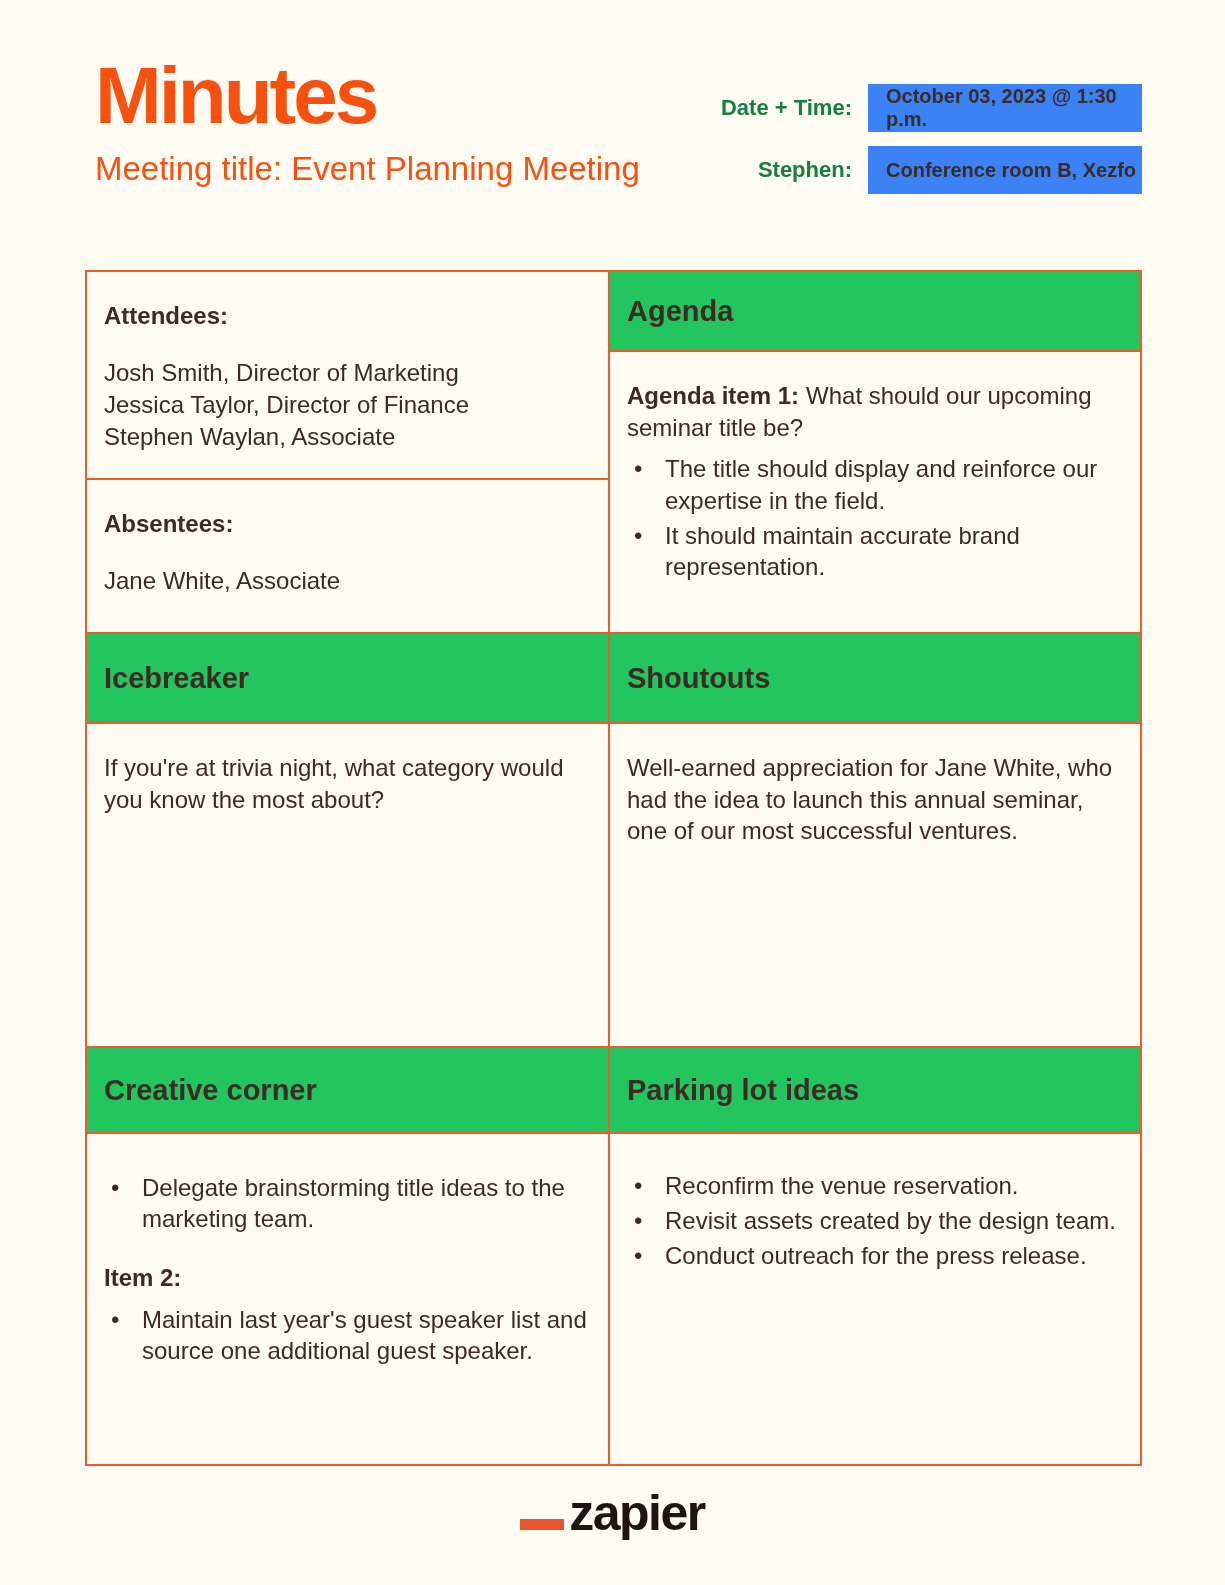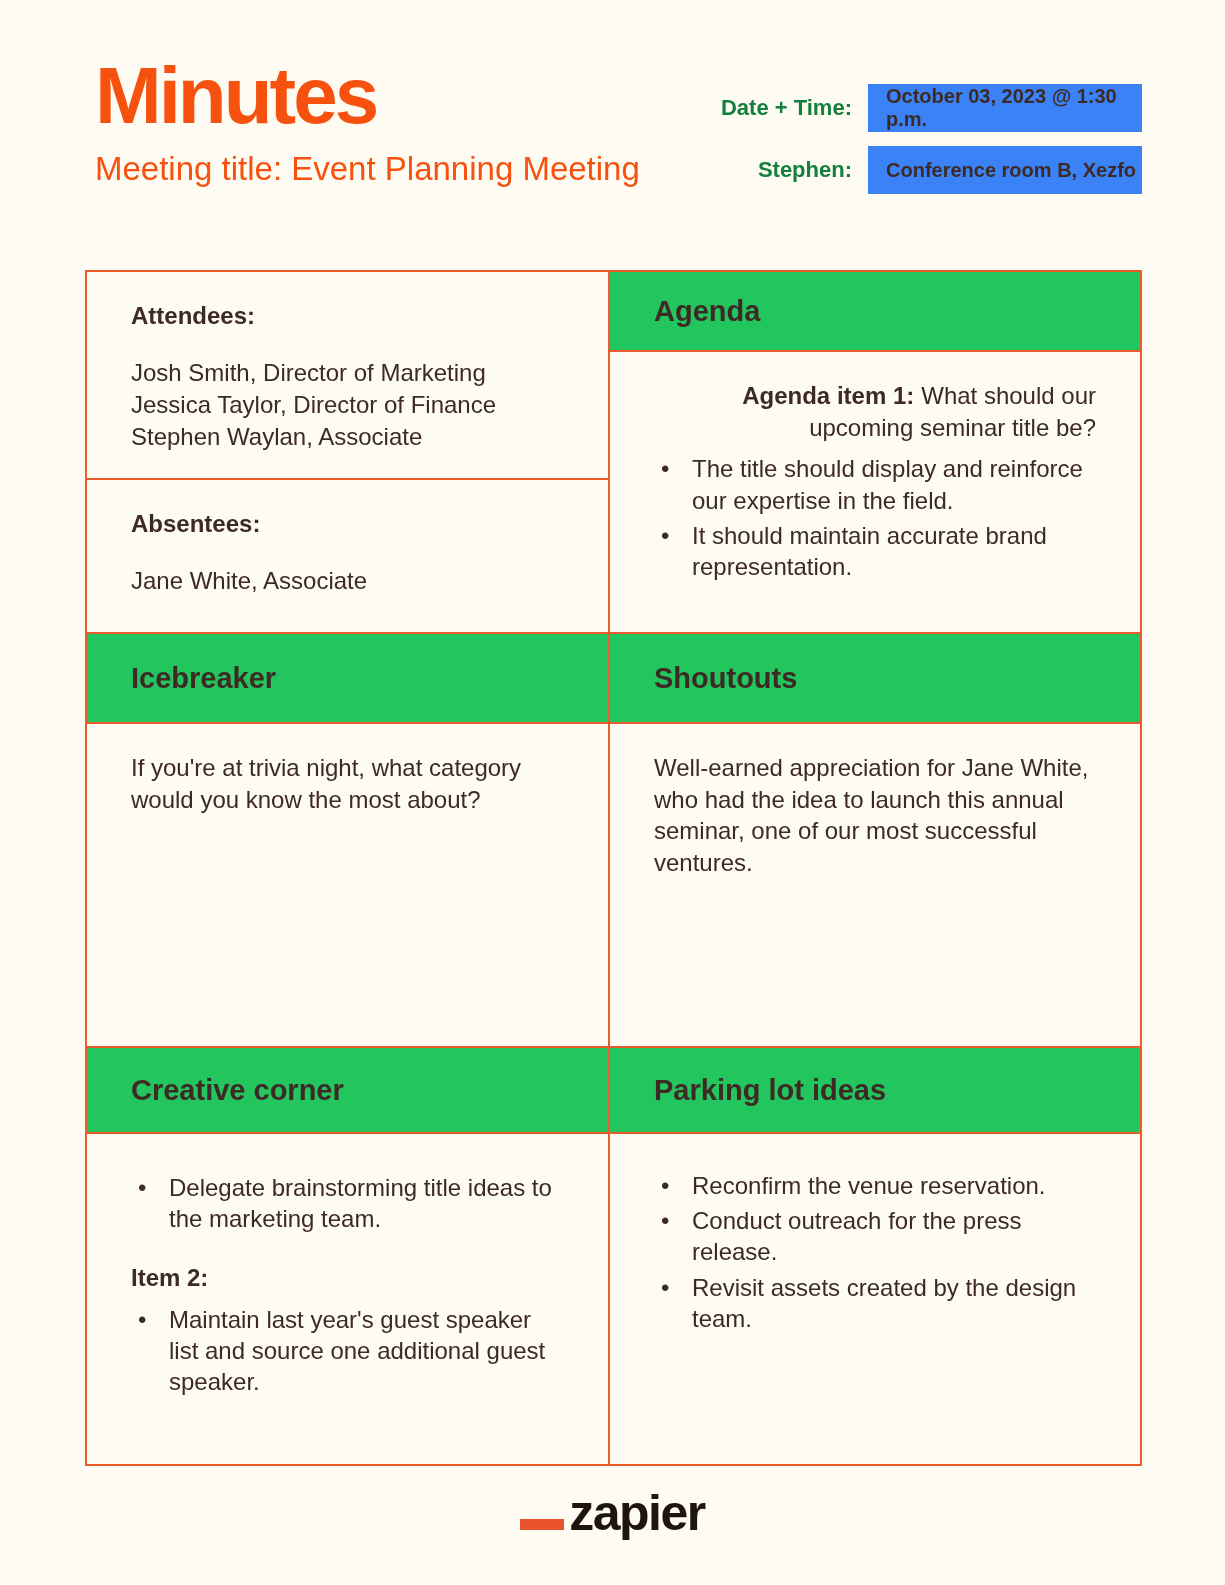--- a/index.html
+++ b/index.html
@@ -68,21 +68,21 @@
     top: 270px;
     width: 1057px;
     height: 1196px;
     border: 2px solid #EC5B2D;
     display: flex;
   }
   .col { display: flex; flex-direction: column; }
   .col-left  { width: 521px; }
   .col-right { flex: 1; border-left: 2px solid #EC5B2D; }
 
-  .cell { border-bottom: 2px solid #EC5B2D; padding: 28px 44px; }
+  .cell { border-bottom: 2px solid #EC5B2D; padding: 28px 17px; }
   .cell.last { border-bottom: none; flex: 1; }
 
   .cell.head {
     background: #22c55e;
     display: flex;
     align-items: center;
     padding-top: 0; padding-bottom: 0;
   }
   .head-text {
     font-size: 29px;
@@ -96,21 +96,21 @@
   .h-body-a    { height: 282px; }
   .h-head-b    { height: 90px;  }
   .h-body-b    { height: 324px; }
   .h-head-c    { height: 86px;  }
 
   .b-label { font-size: 24px; font-weight: 700; line-height: 1.3; }
   .body-text { font-size: 24px; font-weight: 400; line-height: 1.32; }
   .names { margin-top: 26px; }
   .names div { font-size: 24px; line-height: 1.33; }
 
-  .para { font-size: 24px; line-height: 1.32; text-align: right; }
+  .para { font-size: 24px; line-height: 1.32; }
   .inline-label { font-weight: 700; margin-right: 7px; }
 
   ul.bullets { list-style: none; margin-top: 10px; }
   ul.bullets li {
     position: relative;
     padding-left: 38px;
     font-size: 24px;
     line-height: 1.3;
     margin-bottom: 4px;
   }
@@ -233,22 +233,22 @@
         <p class="body-text">Well-earned appreciation for Jane White, who had the idea to launch this annual seminar, one of our most successful ventures.</p>
       </div>
 
       <div class="cell head h-head-c">
         <span class="head-text">Parking lot ideas</span>
       </div>
 
       <div class="cell last">
         <ul class="bullets" style="margin-top:8px;">
           <li>Reconfirm the venue reservation.</li>
+          <li>Revisit assets created by the design team.</li>
           <li>Conduct outreach for the press release.</li>
-          <li>Revisit assets created by the design team.</li>
         </ul>
       </div>
 
     </div>
   </div>
 
   <div class="footer">
     <span class="logo">
       <span class="logo-underscore"></span>
       <span class="logo-text">zapier</span>

